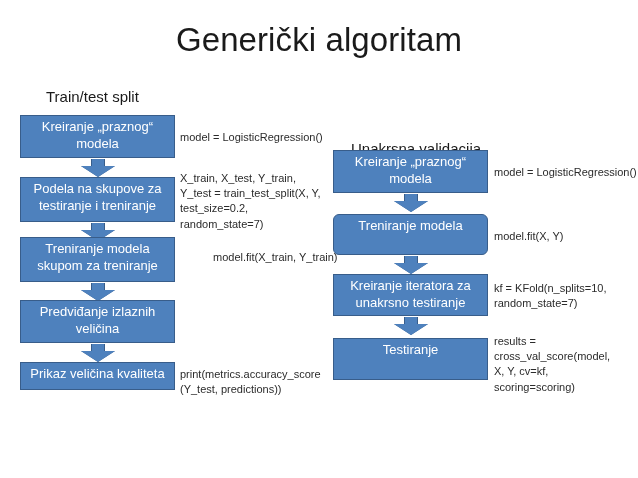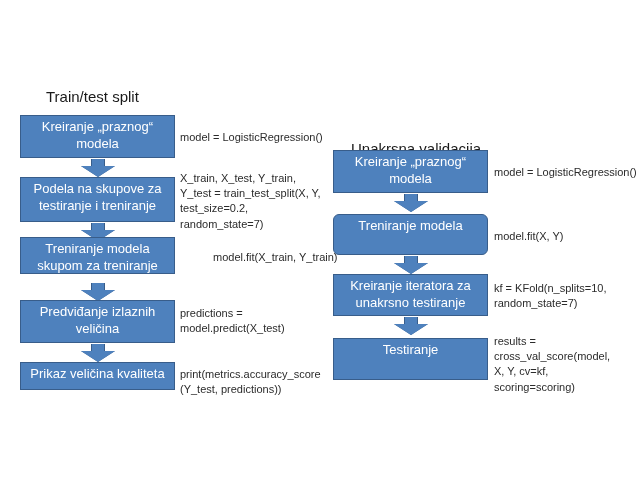--- a/index.html
+++ b/index.html
@@ -103,20 +103,21 @@
     line-height: 1.38;
     color: #2b2b2b;
     white-space: pre-line;
   }
 </style>
 </head>
 <body>
 
 <div id="slide">
 
+  <div class="slide-title">Generički algoritam</div>
 
   <div class="section-label left">Train/test split</div>
   <div class="section-label right">Unakrsna validacija</div>
 
   <div class="pbox" style="left:20px; top:115px; width:155px; height:43px;">
     <span>Kreiranje „praznog“ modela</span>
   </div>
   <div class="code" style="left:180px; top:130px; width:150px;">model = LogisticRegression()</div>
 
   <div class="arrow" style="left:81px; top:159px; height:18px;">
@@ -132,36 +133,34 @@
 Y_test = train_test_split(X, Y,
 test_size=0.2,
 random_state=7)</div>
 
   <div class="arrow" style="left:81px; top:223px; height:18px;">
     <div class="shaft" style="height:8px;"></div>
     <div class="head-edge" style="top:7px;"></div>
     <div class="head" style="top:7px;"></div>
   </div>
 
-  <div class="pbox" style="left:20px; top:237px; width:155px; height:37px;">
+  <div class="pbox" style="left:20px; top:237px; width:155px; height:45px;">
     <span>Treniranje modela skupom za treniranje</span>
   </div>
   <div class="code" style="left:180px; top:250px; width:150px;margin-left:33px;">model.fit(X_train, Y_train)</div>
 
   <div class="arrow" style="left:81px; top:283px; height:18px;">
     <div class="shaft" style="height:8px;"></div>
     <div class="head-edge" style="top:7px;"></div>
     <div class="head" style="top:7px;"></div>
   </div>
 
   <div class="pbox" style="left:20px; top:300px; width:155px; height:43px;">
     <span>Predviđanje izlaznih veličina</span>
   </div>
-  <div class="code" style="left:180px; top:306px; width:150px;">predictions =
-model.predict(X_test)</div>
 
   <div class="arrow" style="left:81px; top:344px; height:18px;">
     <div class="shaft" style="height:8px;"></div>
     <div class="head-edge" style="top:7px;"></div>
     <div class="head" style="top:7px;"></div>
   </div>
 
   <div class="pbox" style="left:20px; top:362px; width:155px; height:28px;">
     <span>Prikaz veličina kvaliteta</span>
   </div>

